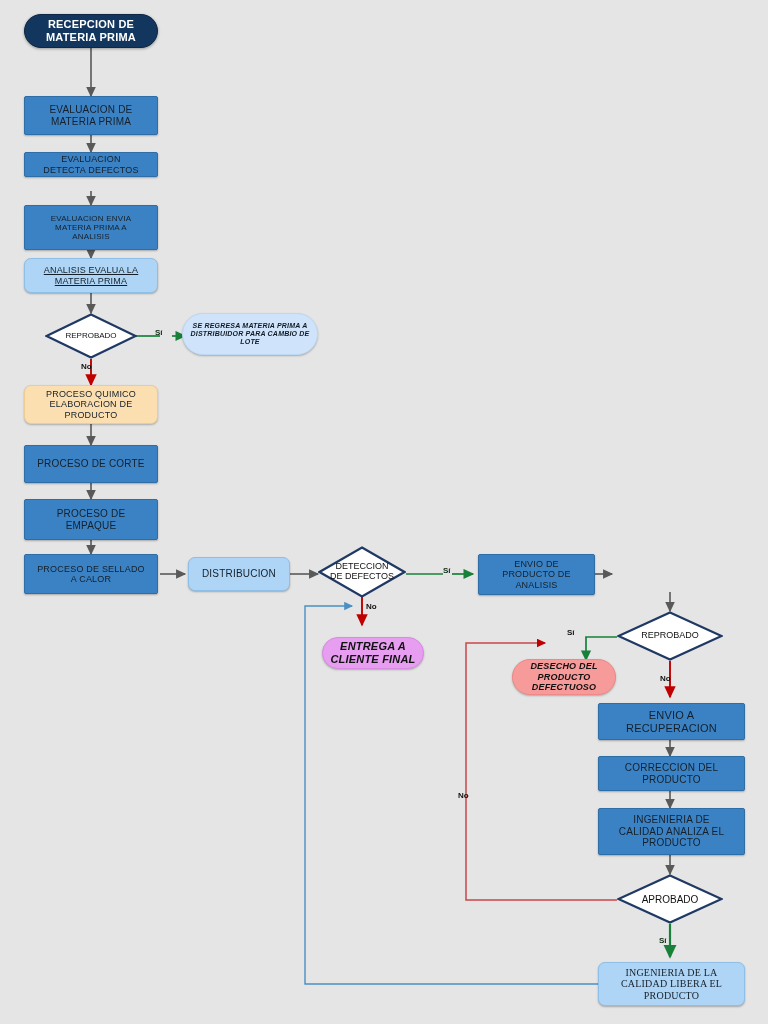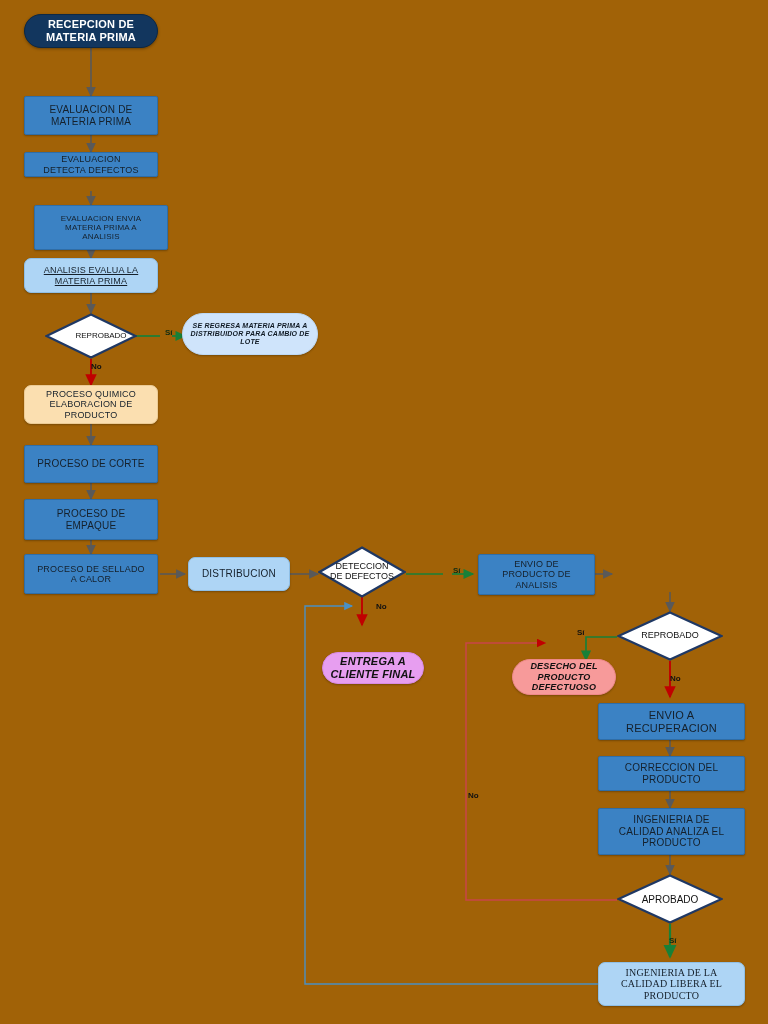--- a/index.html
+++ b/index.html
@@ -1,17 +1,17 @@
 <!DOCTYPE html>
 <html><head>
 <meta charset="utf-8">
 <style>
   html,body{margin:0;padding:0;background:#ffffff;}
   body{width:768px;height:1024px;font-family:"Liberation Sans",sans-serif;}
-  #canvas{position:relative;width:768px;height:1024px;overflow:hidden;background:#a16207;}
+  #canvas{position:relative;width:768px;height:1024px;overflow:hidden;background:#e5e5e5;}
   svg.edges{position:absolute;left:0;top:0;width:768px;height:1024px;}
   .node{position:absolute;box-sizing:border-box;display:flex;align-items:center;
         justify-content:center;text-align:center;line-height:1.15;color:#111;
         letter-spacing:.2px;}
   .proc{background:#3b82c4;border:1px solid #2f6da6;border-radius:2px;
         box-shadow:0 1px 2px rgba(0,0,0,.28);color:#15202b;}
   .proc-lt{background:#aed5f5;border:1px solid #8fbfe6;border-radius:7px;
         box-shadow:0 1px 2px rgba(0,0,0,.28);color:#15202b;}
   .start{background:#12365e;border:1px solid #0d2844;border-radius:26px;
         color:#ffffff;font-weight:bold;box-shadow:0 1px 3px rgba(0,0,0,.35);}
@@ -25,21 +25,21 @@
         box-shadow:0 1px 2px rgba(0,0,0,.25);font-style:italic;font-weight:bold;
         color:#111;}
   .tan{background:#fbdfb0;border:1px solid #eccb95;border-radius:7px;
         box-shadow:0 1px 2px rgba(0,0,0,.25);color:#15202b;}
   .diamond-wrap{position:absolute;}
   .diamond-wrap svg{position:absolute;left:0;top:0;}
   .diamond-label{position:absolute;left:0;top:0;width:100%;height:100%;
         display:flex;align-items:center;justify-content:center;text-align:center;
         color:#111;line-height:1.1;}
   .edge-label{position:absolute;font-weight:bold;color:#111;}
-  .f8{font-size:8px;margin-left:10px;} .f9{font-size:9px;} .f10{font-size:10px;}
+  .f8{font-size:8px;} .f9{font-size:9px;} .f10{font-size:10px;}
   .f11{font-size:11px;} .f13{font-size:10px;}
 </style>
 </head>
 <body>
 
 <div id="canvas">
 
   <svg class="edges" viewBox="0 0 768 1024" xmlns="http://www.w3.org/2000/svg">
     <defs>
       <marker id="agray" markerWidth="7" markerHeight="7" refX="5.6" refY="3" orient="auto">
@@ -192,21 +192,21 @@
       <polygon points="44,1.5 86.5,26 44,50.5 1.5,26" fill="#ffffff" stroke="#1f3864" stroke-width="2.2"></polygon>
     </svg>
     <div class="diamond-label f9">
       <div>
         <span>DETECCION</span><br>
         <span>DE DEFECTOS</span>
       </div>
     </div>
   </div>
 
-  <div class="node pill-violet f11" style="left:322px;top:652px;width:102px;height:32px;">
+  <div class="node pill-violet f11" style="left:322px;top:637px;width:102px;height:32px;">
     <div>
       <span>ENTREGA A</span><br>
       <span>CLIENTE FINAL</span>
     </div>
   </div>
 
   <div class="node proc f9" style="left:478px;top:554px;width:117px;height:41px;">
     <div>
       <span>ENVIO DE</span><br>
       <span>PRODUCTO DE</span><br>

